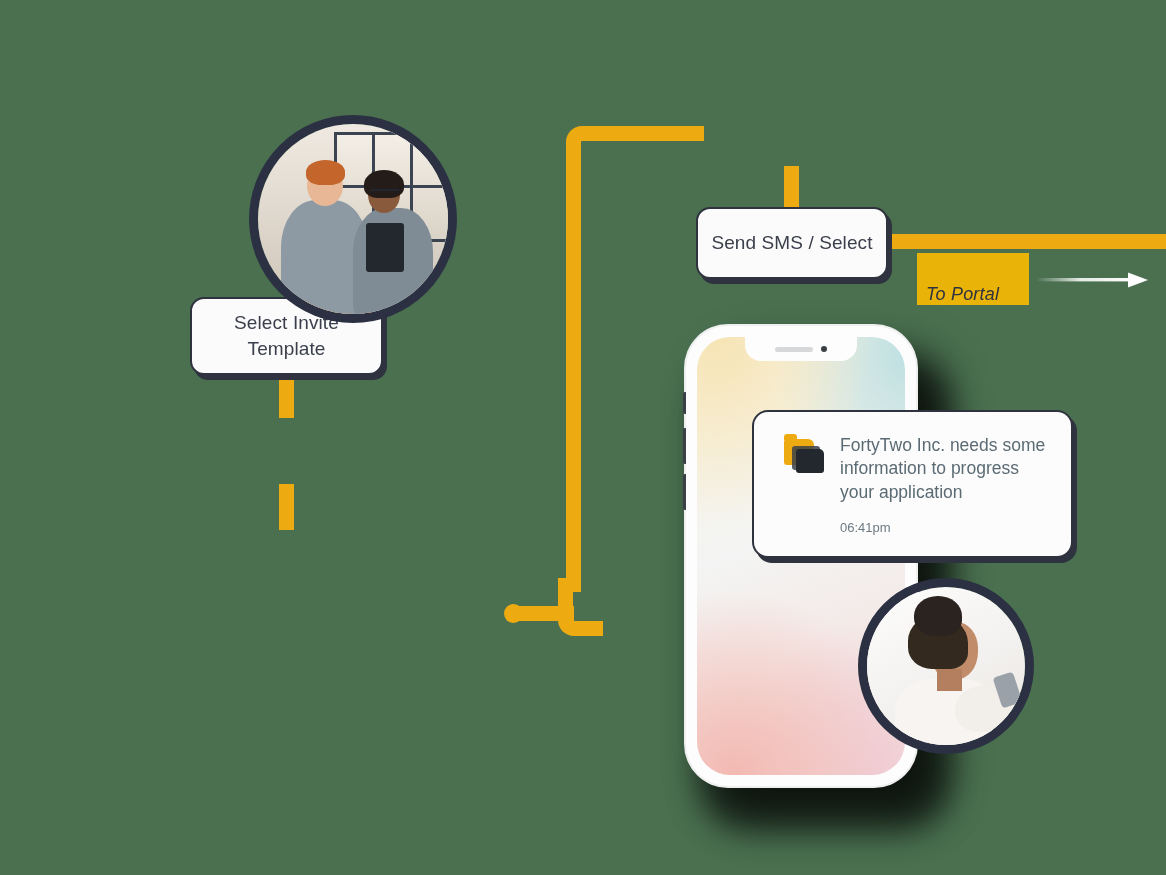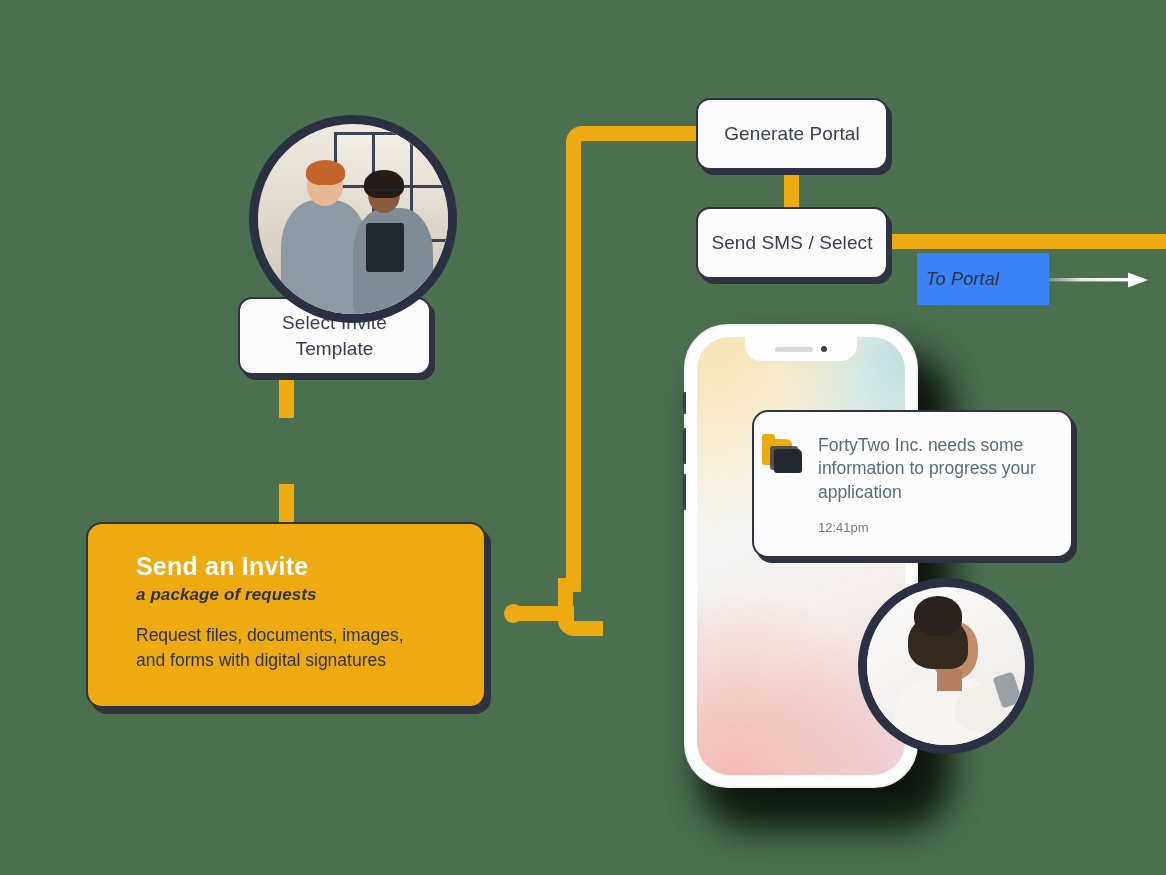--- a/index.html
+++ b/index.html
@@ -193,21 +193,21 @@
   
   .notif {
     position: absolute;
     left: 752px; top: 410px;
     width: 321px; height: 148px;
     background: #fcfcfc;
     border: 2px solid #2f333f;
     border-radius: 16px;
     box-shadow: 4px 5px 0 0 #2f333f;
     box-sizing: border-box;
-    padding: 22px 20px 0 8px;
+    padding: 22px 20px 0 30px;
     display: flex;
     gap: 16px;
     z-index: 30;
   }
   .folder-icon { position: relative; width: 40px; height: 36px; flex: 0 0 40px; margin-top: 3px; }
   .folder-back {
     position: absolute; left: 0; top: 2px; width: 30px; height: 26px;
     background: #eeab11; border-radius: 3px 6px 3px 3px;
   }
   .folder-back::before {
@@ -232,23 +232,23 @@
   .notif-time {
     color: #6b7a83;
     font-size: 13px;
     margin: 16px 0 0 0;
   }
 
   
   .to-portal {
     position: absolute;
     left: 917px; top: 253px;
-    width: 132px; height: 52px;
-    background: #3b82f6;
-    display: flex; align-items: center;
+    width: 112px; height: 52px;
+    background: #eab308;
+    display: flex; align-items: flex-end;
     padding-left: 9px;
     box-sizing: border-box;
     z-index: 26;
   }
   .to-portal-label {
     color: #2f333f;
     font-size: 18px;
     font-style: italic;
     letter-spacing: .2px;
   }
@@ -300,35 +300,27 @@
       <div class="clipboard"></div>
       <div class="p-head man-head"></div>
       <div class="man-hair p-head"></div>
       <div class="man-beard"></div>
       <div class="p-head wom-head"></div>
       <div class="wom-hair p-head"></div>
       <div class="wom-glass"></div>
     </div>
   </div>
 
-  <div class="node" style="left:190px; top:297px; width:193px; height:78px;margin-left:48px;">
+  <div class="node" style="left:190px; top:297px; width:193px; height:78px;">
     <span style="white-space:pre-line;">Select Invite
 Template</span>
   </div>
 
 
-  <div class="invite-card">
-    <p class="invite-title">Send an Invite</p>
-    <p class="invite-sub">a package of requests</p>
-    <p class="invite-body">Request files, documents, images, and forms with digital signatures</p>
-  </div>
-
-  <div class="node" style="left:696px; top:98px; width:192px; height:72px;">
-    <span>Generate Portal</span>
-  </div>
+
 
   <div class="node" style="left:696px; top:207px; width:192px; height:72px;">
     <span>Send SMS / Select</span>
   </div>
 
   <div class="to-portal">
     <span class="to-portal-label">To Portal</span>
   </div>
   <svg class="portal-arrow" viewBox="0 0 112 16" preserveAspectRatio="none">
     <defs>
@@ -356,21 +348,21 @@
   </div>
 
   <div class="notif">
     <div class="folder-icon">
       <div class="folder-back"></div>
       <div class="folder-mid"></div>
       <div class="folder-front"></div>
     </div>
     <div class="notif-text">
       <p class="notif-msg">FortyTwo Inc. needs some information to progress your application</p>
-      <p class="notif-time">12:41pm</p>
+      <p class="notif-time">06:41pm</p>
     </div>
   </div>
 
   <div class="photo-circle" style="left:858px; top:578px; width:176px; height:176px;">
     <div class="photo-inner">
       <div class="wp-bg"></div>
       <div class="wp-body"></div>
       <div class="wp-face"></div>
       <div class="wp-neck"></div>
       <div class="wp-hair"></div>

